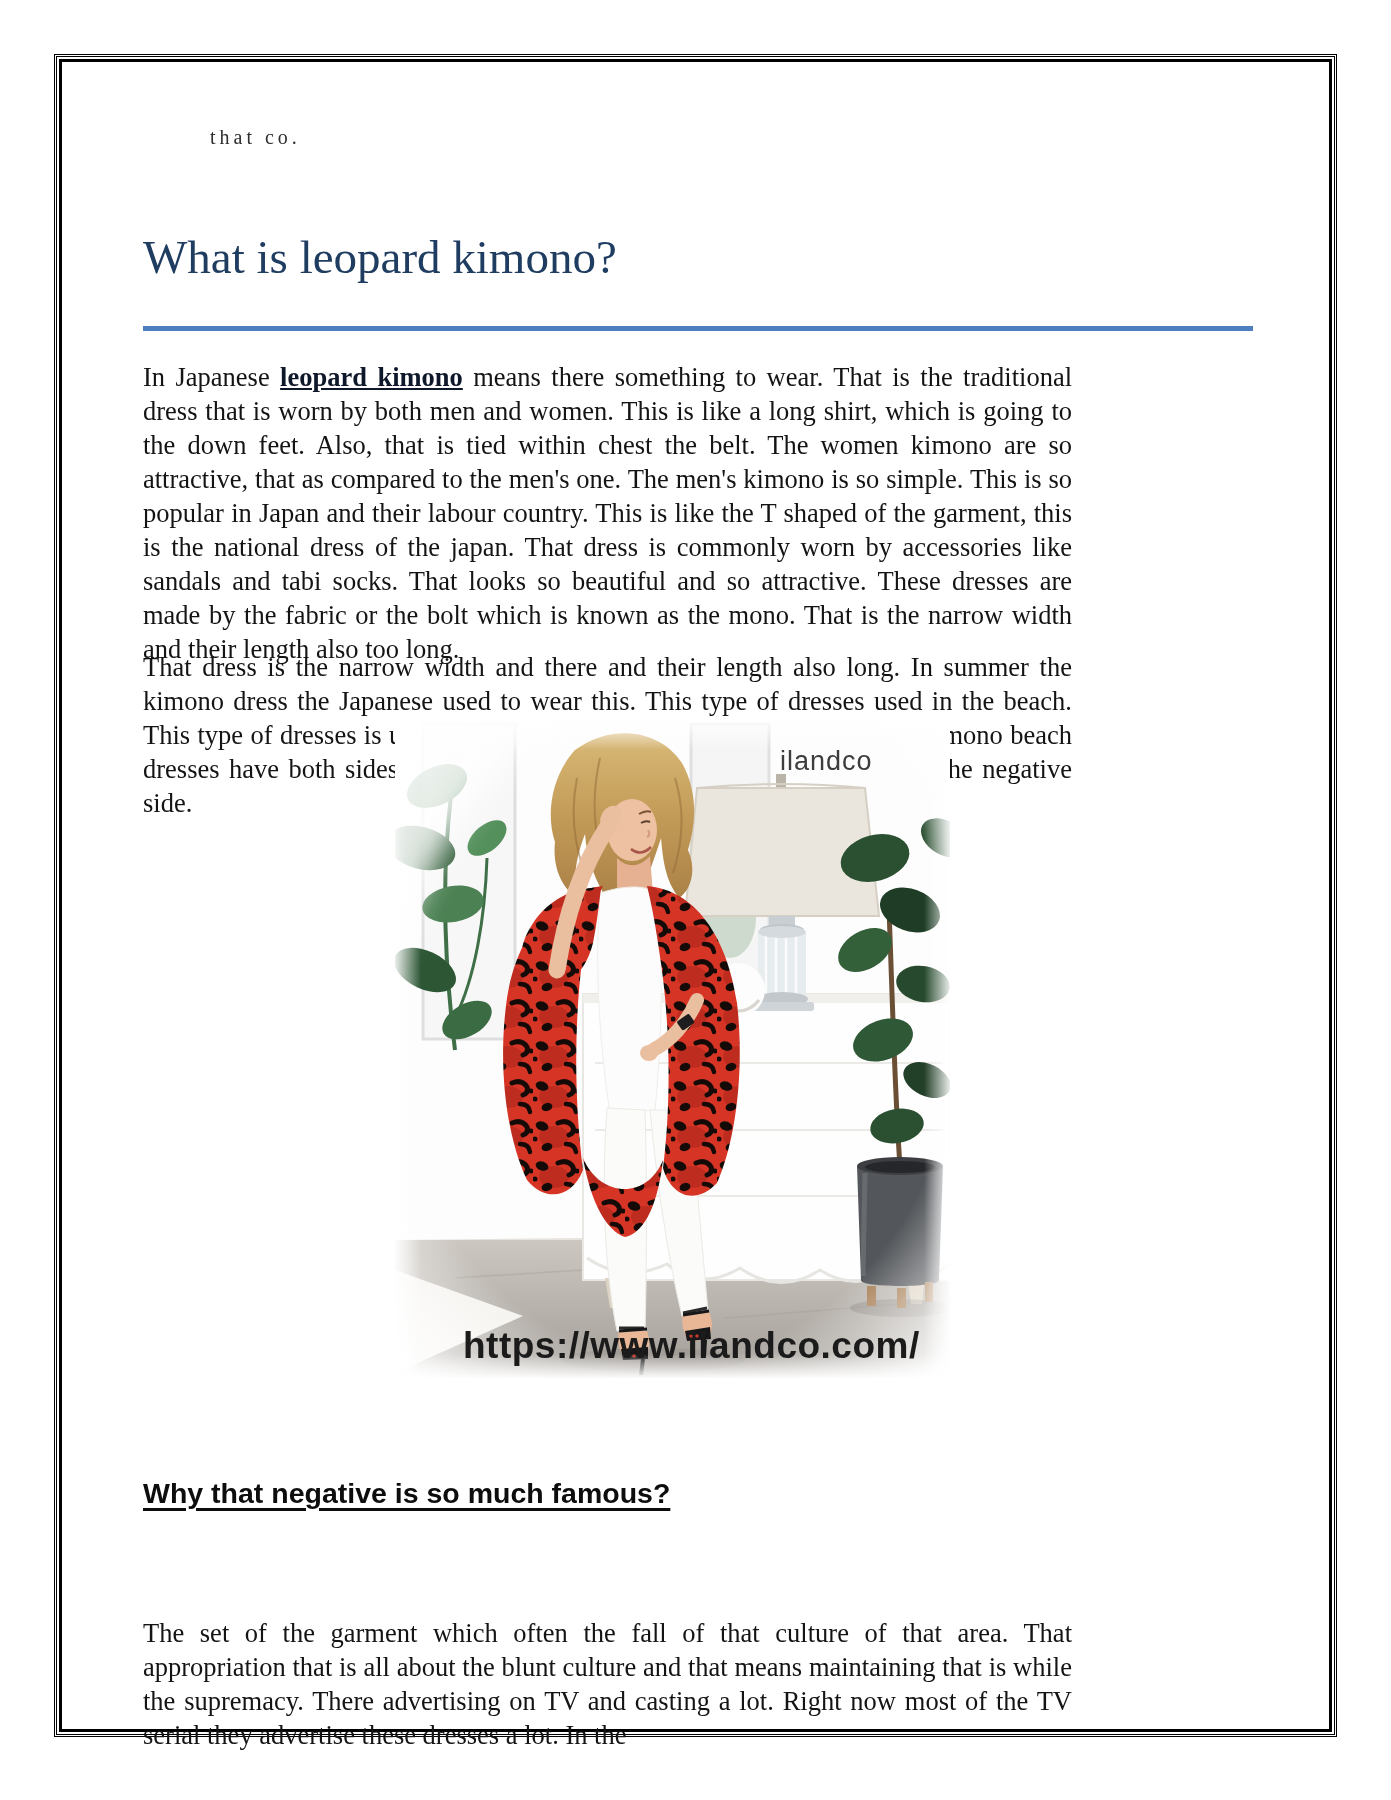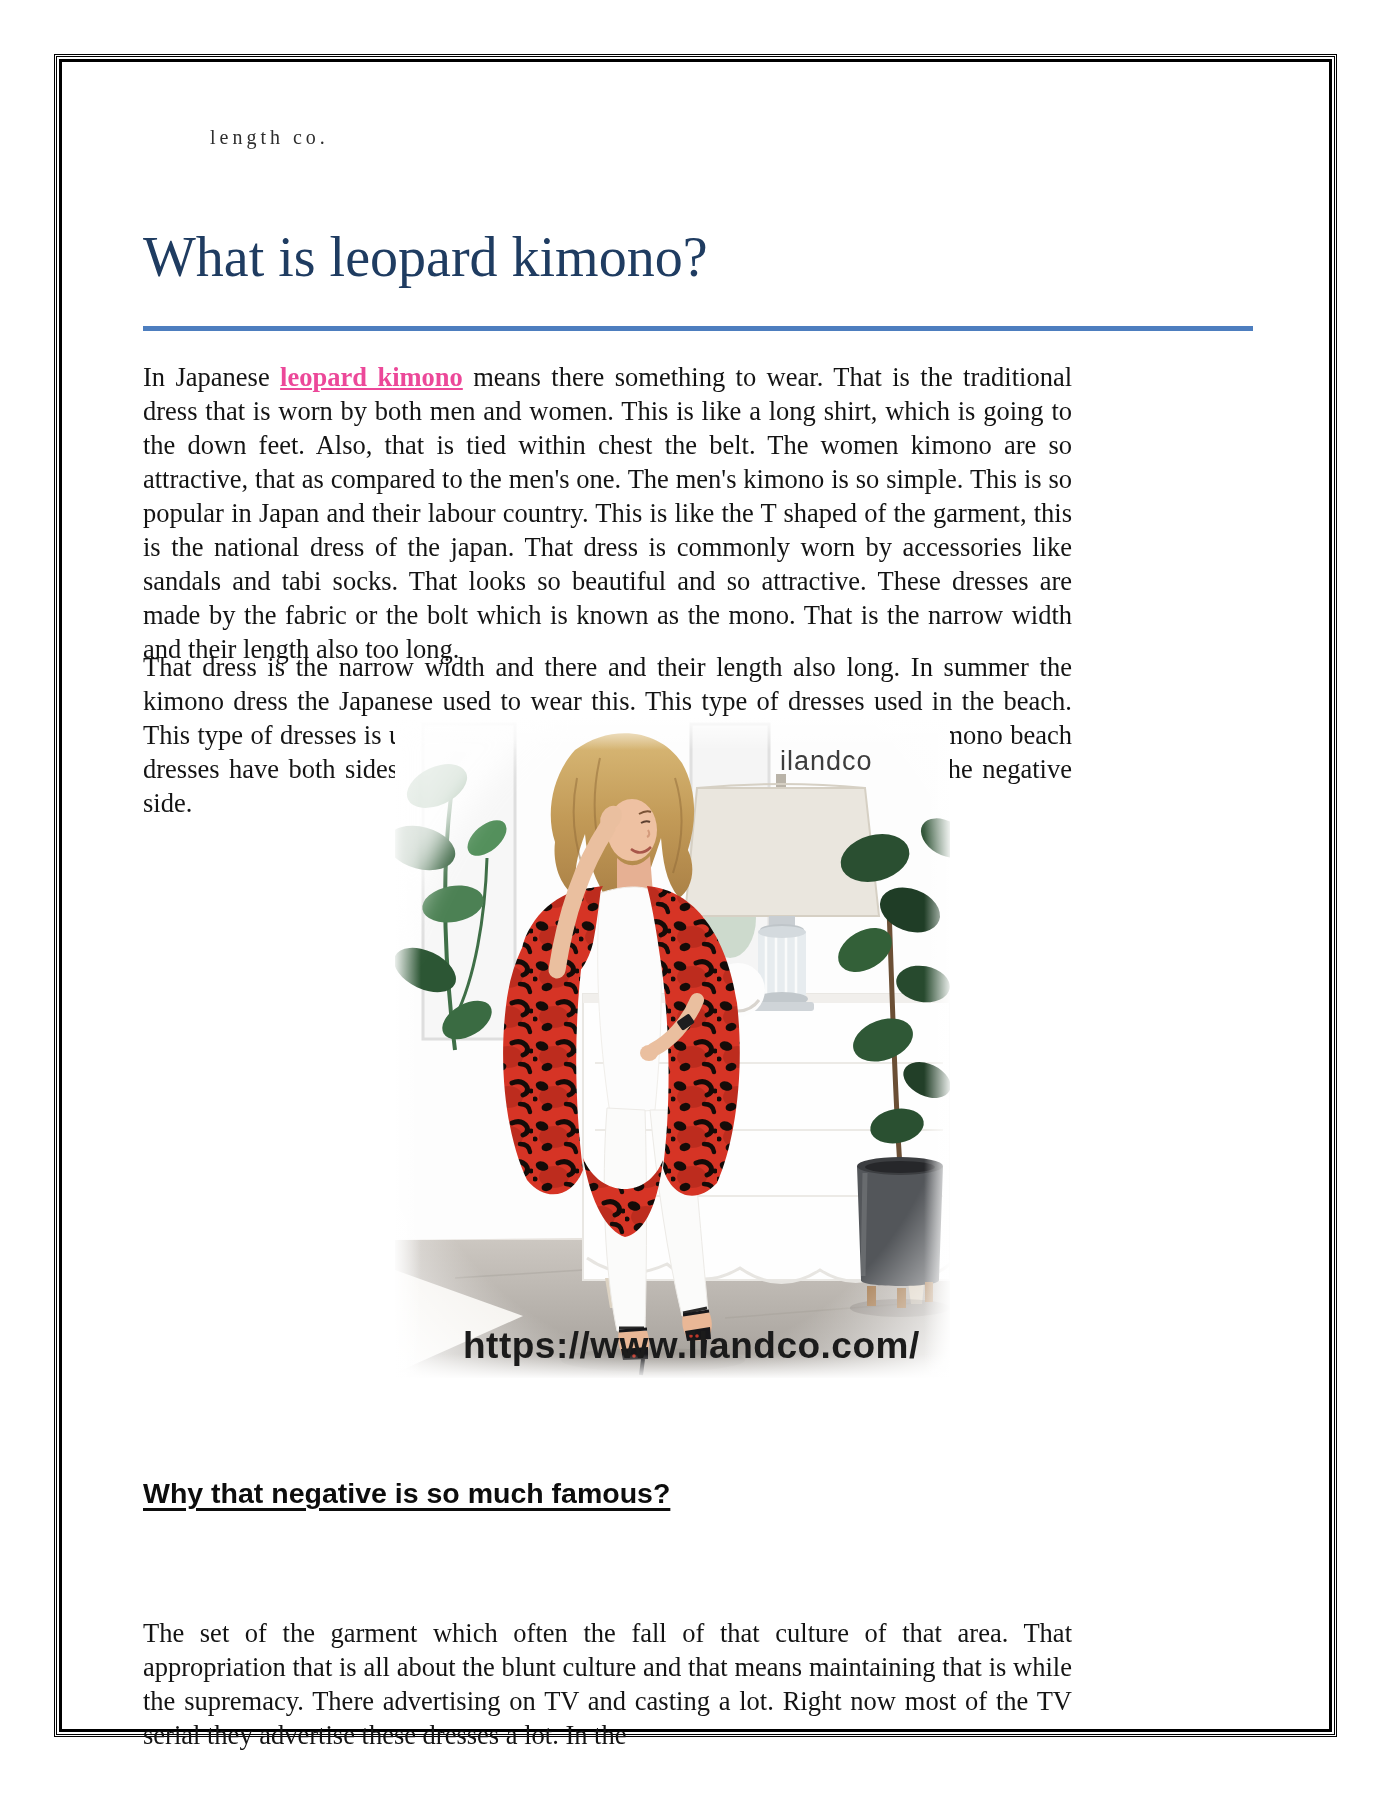--- a/index.html
+++ b/index.html
@@ -10,53 +10,53 @@
   
   .frame-outer{position:absolute;left:54px;top:54px;width:1281px;height:1681px;border:1px solid #000;}
   .frame-mid{position:absolute;inset:1px;border:1px solid #000;}
   .frame-inner{position:absolute;inset:2px;border:3px solid #000;}
 
   .brand{
     position:absolute;left:210px;top:126px;font-size:20px;letter-spacing:4px;color:#2e2e2e;
   }
   .doc-title{
     position:absolute;left:143px;top:224px;width:1110px;
-    font-size:56px;line-height:66px;color:#1f3c61;font-weight:400;margin:0;
+    font-size:47px;line-height:66px;color:#1f3c61;font-weight:400;margin:0;
   }
   .title-rule{
     position:absolute;left:143px;top:326px;width:1110px;height:5px;background:#4d7ebf;
   }
   .body-para{
     position:absolute;left:143px;width:929px;margin:0;
     font-size:26.5px;line-height:34px;text-align:justify;color:#141414;
   }
   .para-1{top:360px;}
   .para-2{top:650px;}
   .para-3{top:1616px;}
-  a.inline-link{color:#ec4899;font-weight:bold;text-decoration:underline;}
+  a.inline-link{color:#0f172a;font-weight:bold;text-decoration:underline;}
   .section-heading{
     position:absolute;left:143px;top:1477px;margin:0;
     font-family:"Liberation Sans", sans-serif;font-weight:bold;font-size:28.5px;color:#0d0d0d;
     text-decoration:underline;text-decoration-thickness:2.5px;text-underline-offset:5px;
   }
   .photo-wrap{
     position:absolute;left:395px;top:718px;width:555px;height:660px;
   }
   .photo-wrap svg{display:block;}
 </style>
 </head>
 <body>
 
 <div class="frame-outer">
   <div class="frame-mid">
     <div class="frame-inner"></div>
   </div>
 </div>
 
-<div class="brand">length co.</div>
+<div class="brand">that co.</div>
 
 <h1 class="doc-title">What is leopard kimono?</h1>
 <div class="title-rule"></div>
 
 <p class="body-para para-1"><span>In Japanese </span><a class="inline-link" href="#">leopard kimono</a><span> means there something to wear. That is the traditional dress that is worn by both men and women. This is like a long shirt, which is going to the down feet. Also, that is tied within chest the belt. The women kimono are so attractive, that as compared to the men's one. The men's kimono is so simple. This is so popular in Japan and their labour country. This is like the T shaped of the garment, this is the national dress of the japan. That dress is commonly worn by accessories like sandals and tabi socks. That looks so beautiful and so attractive. These dresses are made by the fabric or the bolt which is known as the mono. That is the narrow width and their length also too long.</span></p>
 
 <p class="body-para para-2">That dress is the narrow width and there and their length also long. In summer the kimono dress the Japanese used to wear this. This type of dresses used in the beach. This type of dresses is used in the previous generation. In the beach, the kimono beach dresses have both sides like positive or negative side. Firstly take about the negative side.</p>
 
 <div class="photo-wrap">
 <svg width="555" height="660" viewBox="0 0 555 660" xmlns="http://www.w3.org/2000/svg">

